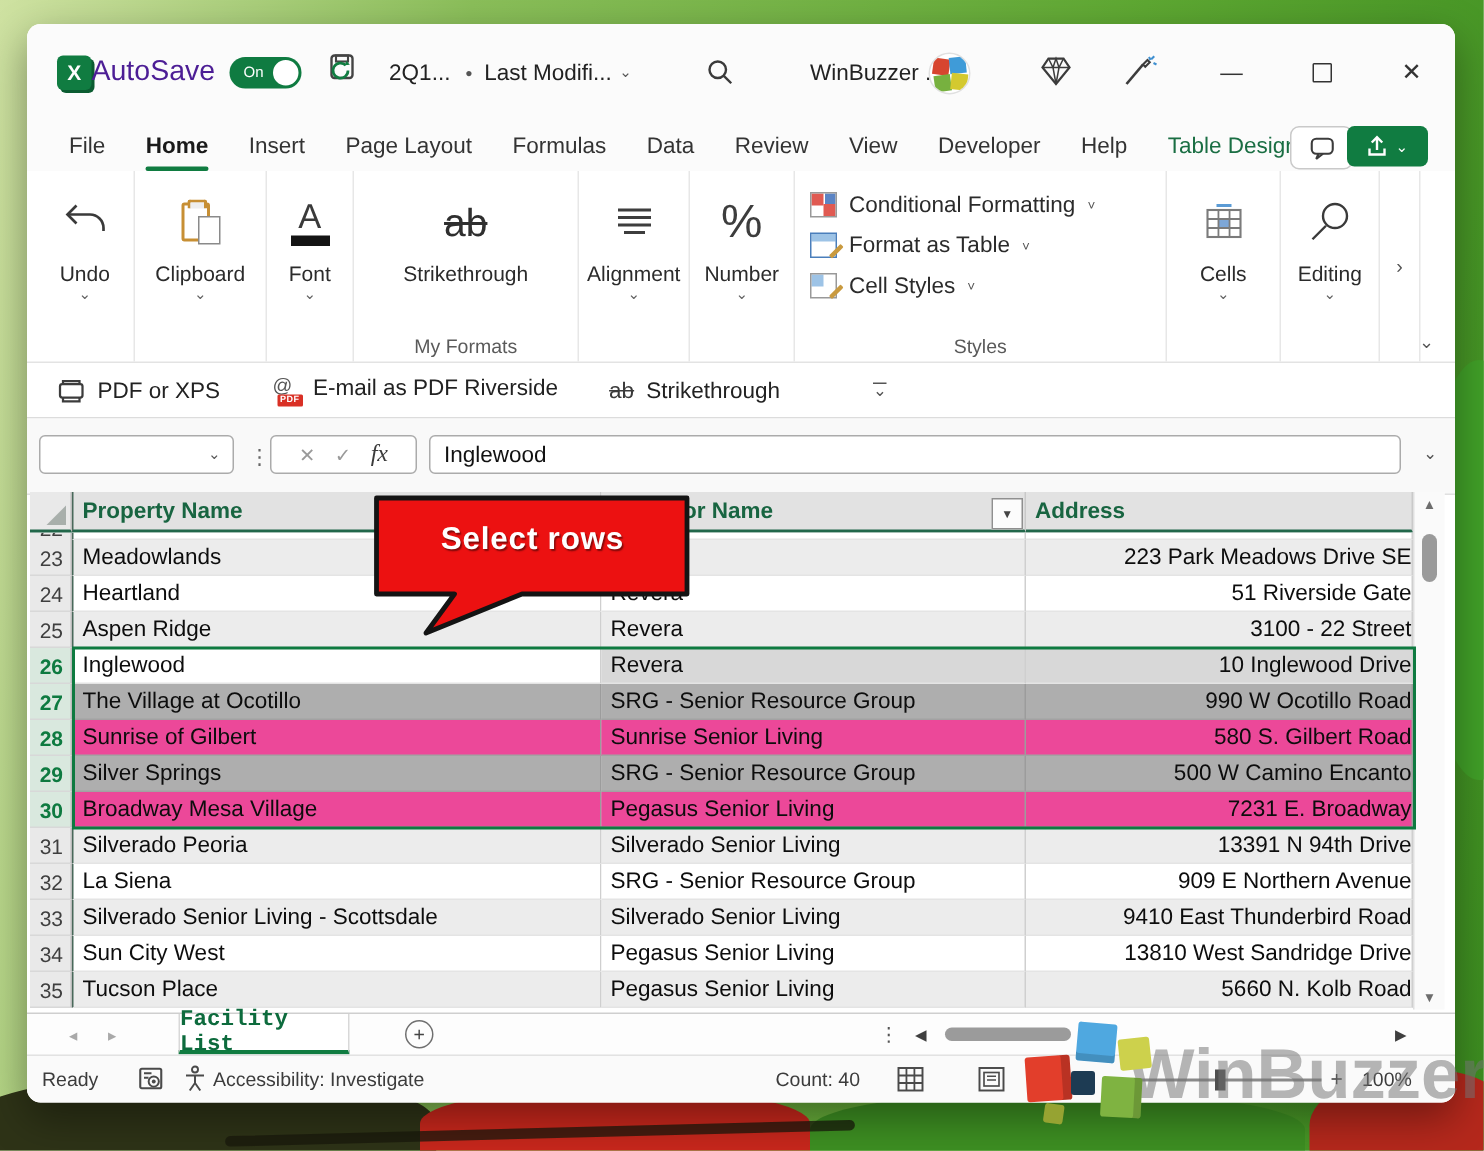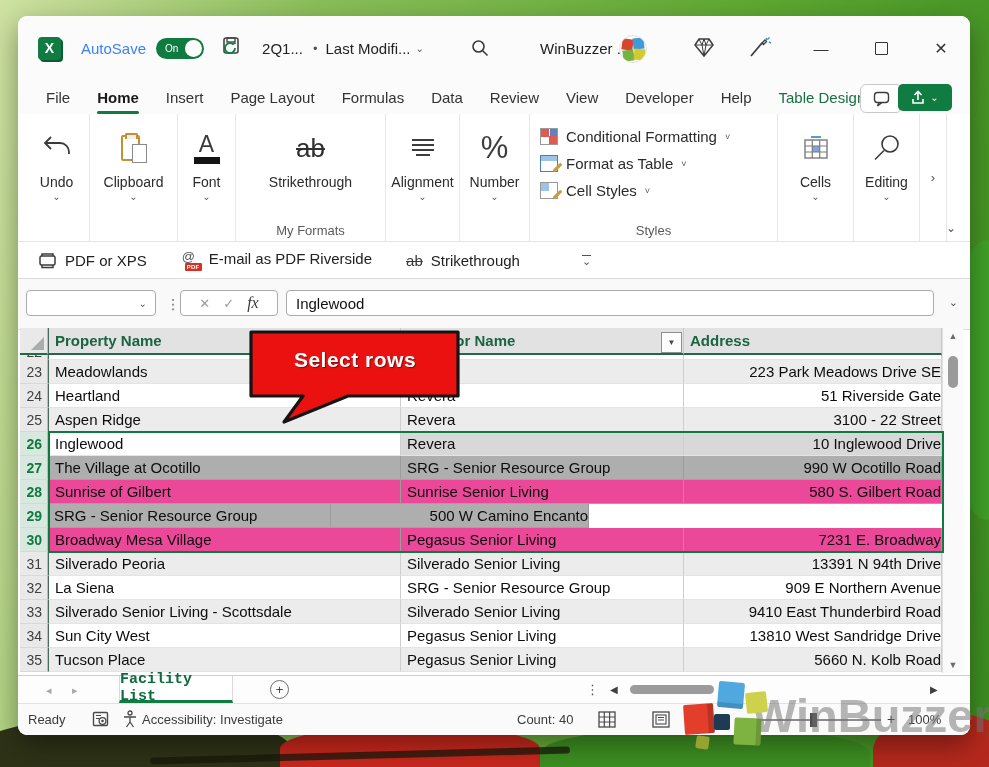--- a/index.html
+++ b/index.html
@@ -15,21 +15,21 @@
   .blob-black{left:150px;bottom:8px;width:420px;height:7px;background:rgba(25,25,12,.75);transform:rotate(-1.5deg);border-radius:4px;}
 
   
   .win{position:absolute;left:18px;top:16px;width:952px;height:719px;background:#fff;
     border-radius:9px;box-shadow:0 10px 28px rgba(0,0,0,.38);overflow:hidden;z-index:5;}
 
   
   .tbar{position:relative;height:64px;background:#fbfbfb;display:flex;align-items:center;padding:0 0 0 20px;}
   .appicon{width:23px;height:23px;background:#107C41;border-radius:4px;color:#fff;font-weight:700;
     font-size:14px;display:flex;align-items:center;justify-content:center;box-shadow:2px 2px 0 #0b5c31;}
-  .autosave{margin-left:20px;font-size:15px;color:#3b82f6;}
+  .autosave{font-size:19px;color:#4c1d95;}
   .toggle{margin-left:10px;width:48px;height:21px;background:#0f7b41;border-radius:11px;position:relative;
     color:#fff;font-size:10px;display:flex;align-items:center;padding-left:9px;box-sizing:border-box;}
   .knob{position:absolute;right:2px;top:2px;width:17px;height:17px;background:#fff;border-radius:50%;}
   .saveic{margin-left:18px;}
   .doc{margin-left:18px;font-size:15px;color:#222;}
   .dot{margin-left:10px;color:#555;font-size:13px;}
   .lastmod{margin-left:8px;font-size:15px;color:#222;}
   .chev{color:#555;font-size:10px;margin-left:5px;}
   .tb-search{position:absolute;left:452px;top:22px;}
   .tb-user{position:absolute;left:522px;top:0;height:64px;display:flex;align-items:center;font-size:15px;color:#222;}
@@ -478,20 +478,21 @@
       <div class="cell c3">990 W Ocotillo Road</div>
     </div>
     <div class="grow sel plain">
       <div class="rnum">28</div>
       <div class="cell c1">Sunrise of Gilbert</div>
       <div class="cell c2">Sunrise Senior Living</div>
       <div class="cell c3">580 S. Gilbert Road</div>
     </div>
     <div class="grow sel band">
       <div class="rnum">29</div>
+      <div class="cell c1">Silver Springs</div>
       <div class="cell c2">SRG - Senior Resource Group</div>
       <div class="cell c3">500 W Camino Encanto</div>
     </div>
     <div class="grow sel plain">
       <div class="rnum">30</div>
       <div class="cell c1">Broadway Mesa Village</div>
       <div class="cell c2">Pegasus Senior Living</div>
       <div class="cell c3">7231 E. Broadway</div>
     </div>
     <div class="grow band">

